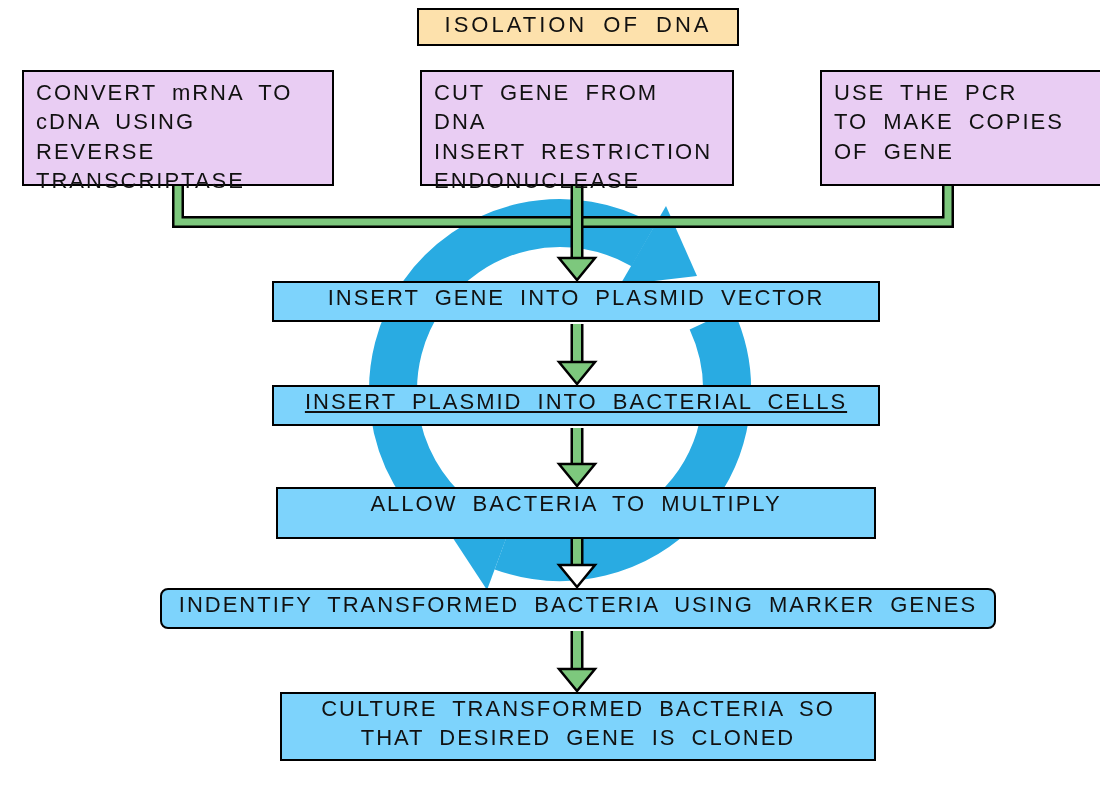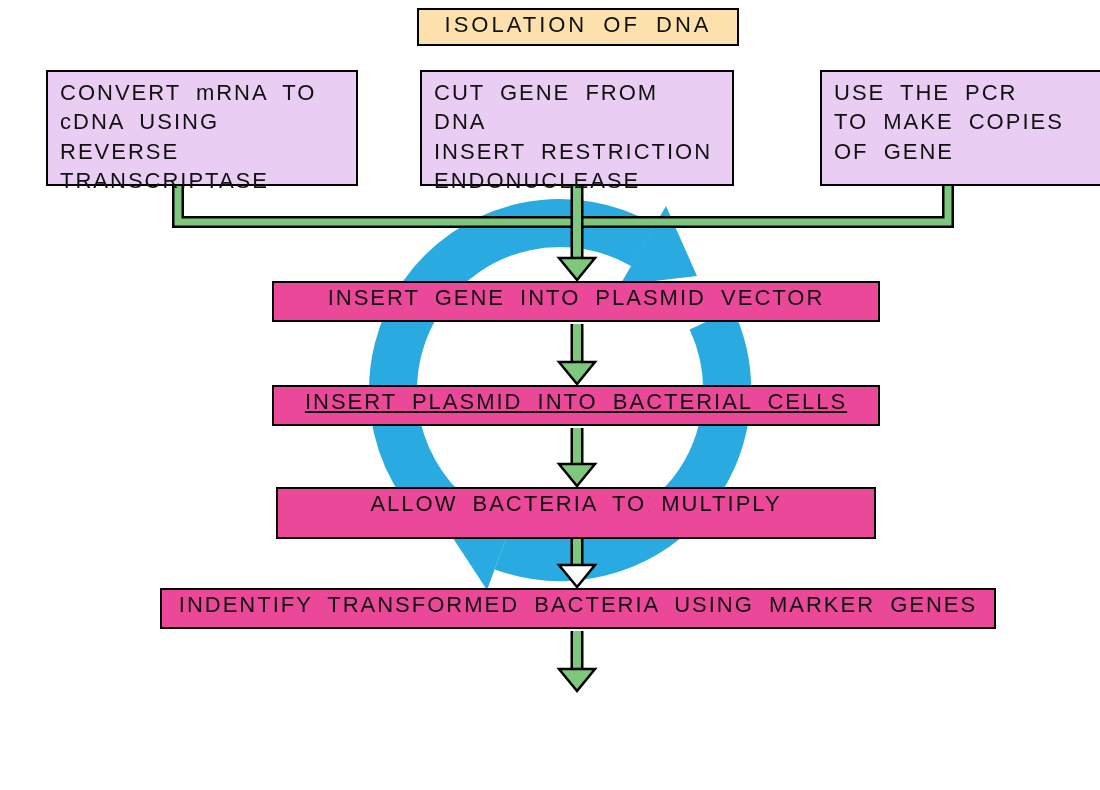--- a/index.html
+++ b/index.html
@@ -29,21 +29,21 @@
     justify-content:center;
     text-align:center;
     letter-spacing:3px;
   }
   .method-box{
     background:#e9cdf3;
     padding:6px 12px;
     text-align:left;
   }
   .step-box{
-    background:#ec4899;
+    background:#7dd3fc;
     justify-content:center;
     text-align:center;
   }
   svg{display:block;}
   .svg-cycle{z-index:1;}
   .svg-connectors{z-index:2;}
 </style>
 </head>
 <body>
 
@@ -92,21 +92,21 @@
       <path d="M577 631 L577 671" stroke="#000000" stroke-width="13"></path>
       <path d="M577 631 L577 671" stroke="#7dc87d" stroke-width="8"></path>
       <polygon points="577,691 559,669 595,669" fill="#7dc87d" stroke="#000000" stroke-width="2.5"></polygon>
     </g>
   </svg>
 
   <div class="box title-box" style="left:417px;top:8px;width:322px;height:38px;">
     <span>ISOLATION OF DNA</span>
   </div>
 
-  <div class="box method-box" style="left:22px;top:70px;width:312px;height:116px;margin-left:24px;">
+  <div class="box method-box" style="left:22px;top:70px;width:312px;height:116px;">
     <span>CONVERT mRNA TO
 cDNA USING REVERSE
 TRANSCRIPTASE</span>
   </div>
 
   <div class="box method-box" style="left:420px;top:70px;width:314px;height:116px;">
     <span>CUT GENE FROM DNA
 INSERT RESTRICTION
 ENDONUCLEASE</span>
   </div>
@@ -122,18 +122,22 @@
   </div>
 
   <div class="box step-box" style="left:272px;top:385px;width:608px;height:41px;text-decoration:underline;">
     <span>INSERT PLASMID INTO BACTERIAL CELLS</span>
   </div>
 
   <div class="box step-box" style="left:276px;top:487px;width:600px;height:52px;">
     <span>ALLOW BACTERIA TO MULTIPLY</span>
   </div>
 
-  <div class="box step-box" style="left:160px;top:588px;width:836px;height:41px;">
+  <div class="box step-box" style="left:160px;top:588px;width:836px;height:41px;border-radius:8px;">
     <span>INDENTIFY TRANSFORMED BACTERIA USING MARKER GENES</span>
   </div>
 
+  <div class="box step-box" style="left:280px;top:692px;width:596px;height:69px;">
+    <span>CULTURE TRANSFORMED BACTERIA SO
+THAT DESIRED GENE IS CLONED</span>
+  </div>
 
 </div>
 
 </body></html>

